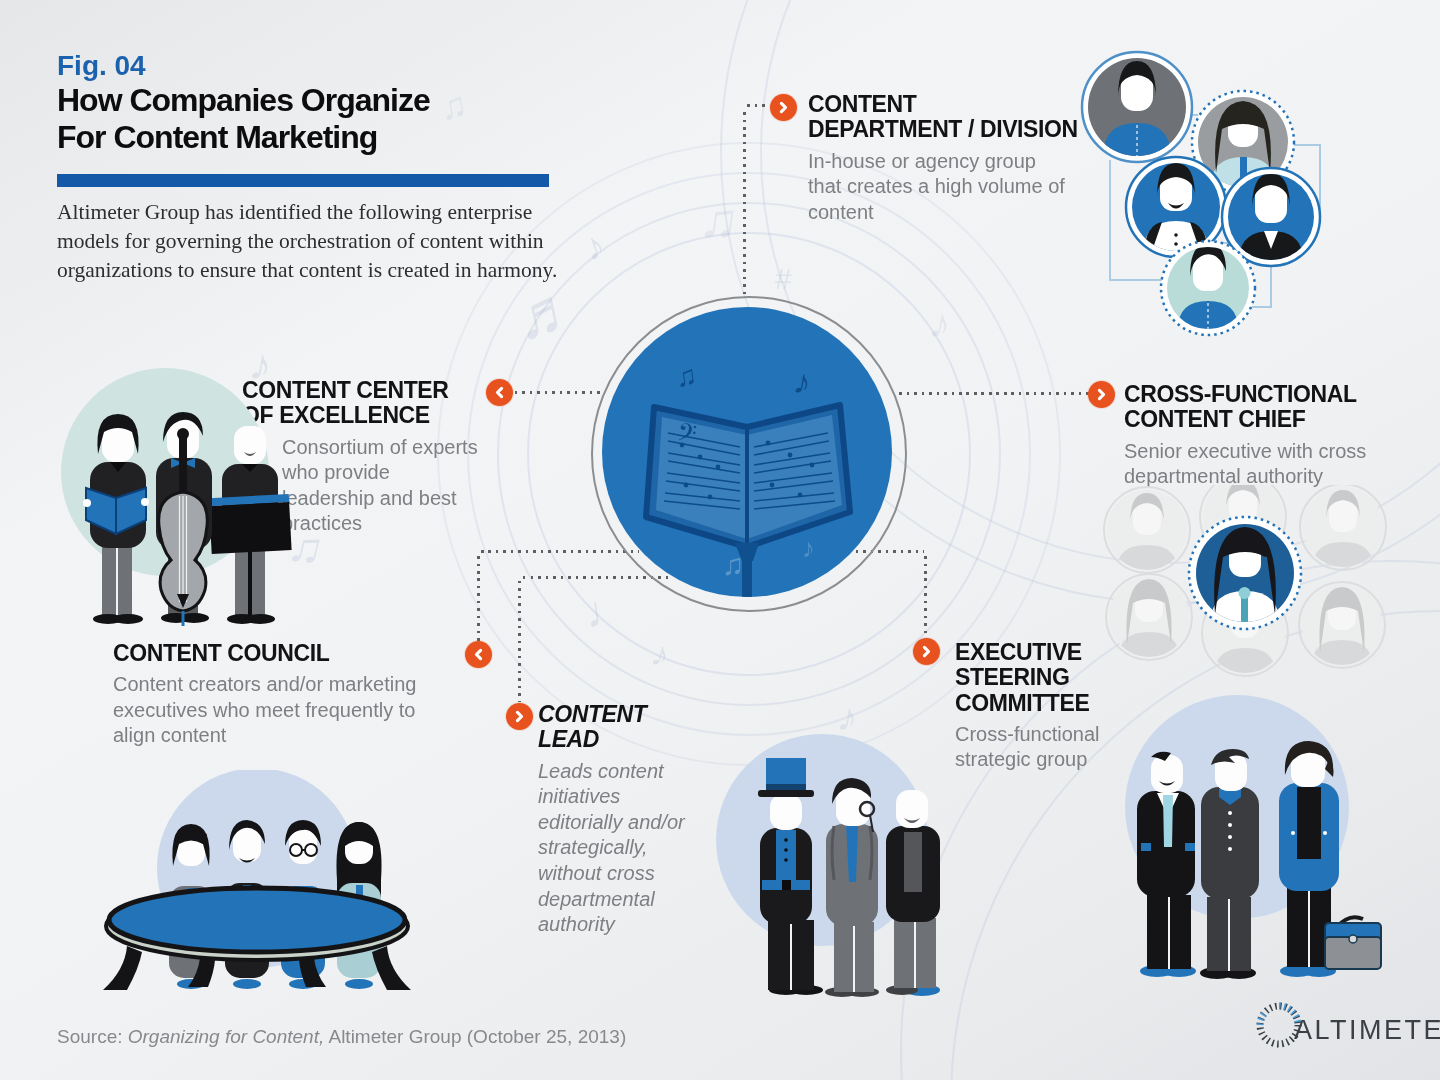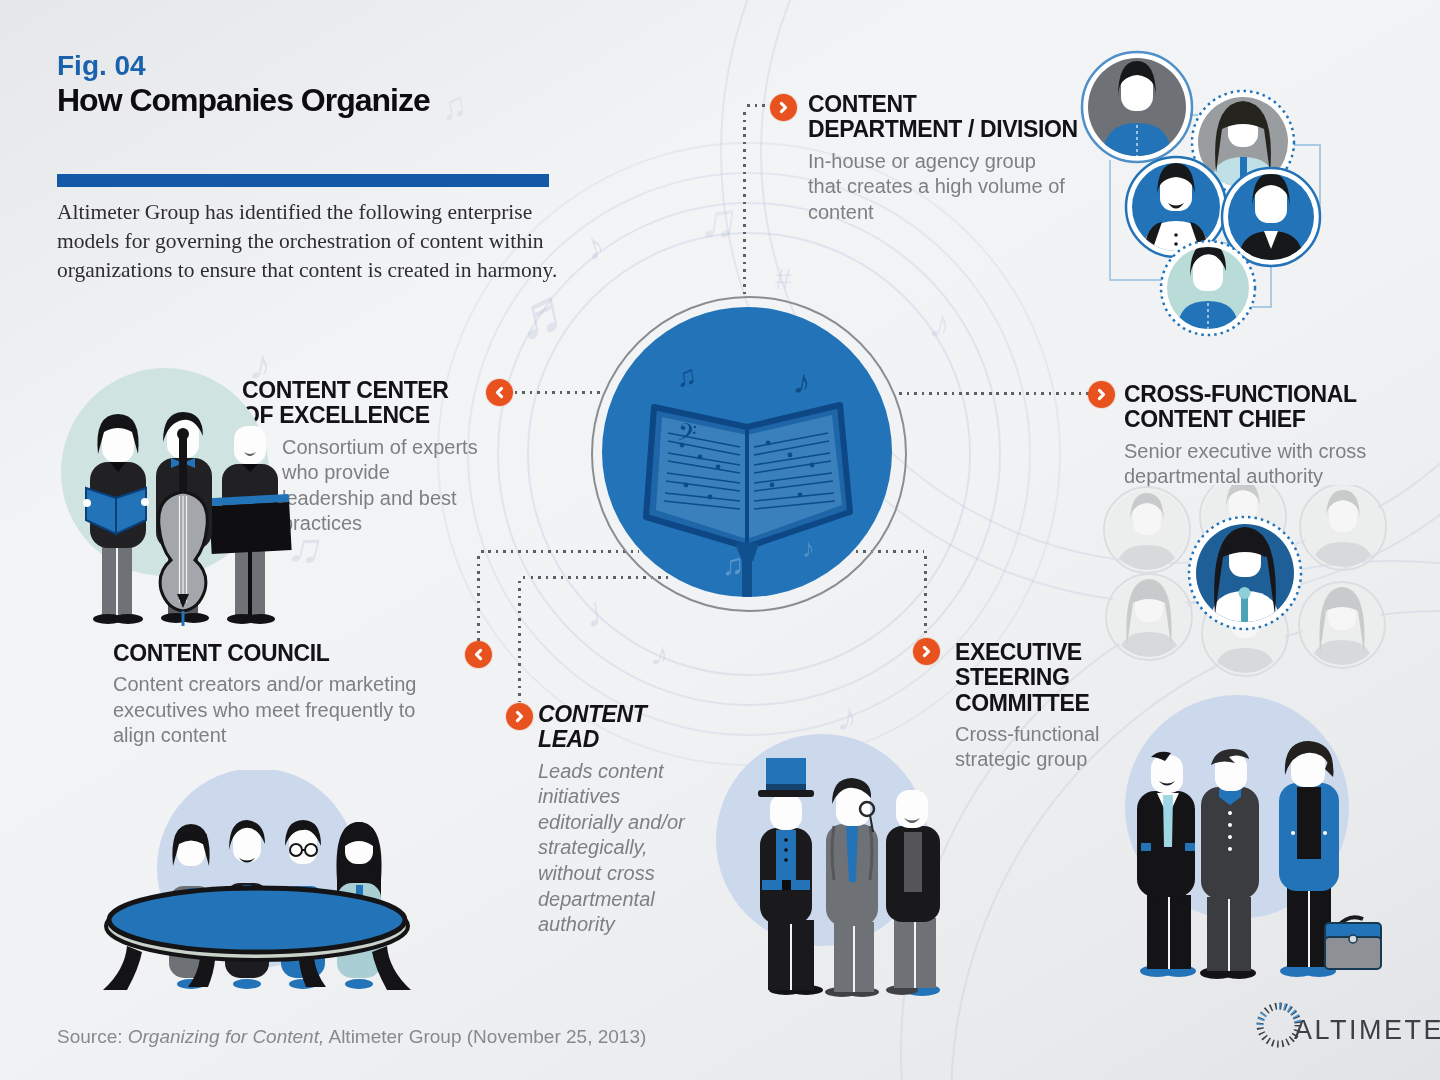--- a/index.html
+++ b/index.html
@@ -57,20 +57,21 @@
   <div class="note" style="left:585px;top:585px;font-size:44px;transform:rotate(-8deg);">♩</div>
   <div class="note" style="left:652px;top:635px;font-size:34px;transform:rotate(16deg);">♪</div>
   <div class="note" style="left:838px;top:695px;font-size:40px;transform:rotate(10deg);color:rgba(138,158,201,0.16);">♪</div>
   <div class="note" style="left:878px;top:836px;font-size:34px;">#</div>
   <div class="note" style="left:440px;top:85px;font-size:36px;transform:rotate(-10deg);color:rgba(138,158,201,0.14);">♫</div>
   <div class="note" style="left:930px;top:300px;font-size:42px;transform:rotate(12deg);color:rgba(138,158,201,0.14);">♪</div>
 
   <div class="abs fig-label">Fig. 04</div>
   <div class="abs title">
     <div>How Companies Organize</div>
+    <div>For Content Marketing</div>
   </div>
   <div class="abs bar"></div>
   <div class="abs intro">Altimeter Group has identified the following enterprise models for governing the orchestration of content within organizations to ensure that content is created in harmony.</div>
 
   <div class="dot-h" style="left:747px;top:104px;width:22px;"></div>
   <div class="dot-v" style="left:743px;top:112px;height:185px;"></div>
   <div class="dot-h" style="left:899px;top:392px;width:190px;"></div>
   <div class="dot-h" style="left:515px;top:391px;width:88px;"></div>
   <div class="dot-h" style="left:481px;top:550px;width:158px;"></div>
   <div class="dot-v" style="left:477px;top:556px;height:85px;"></div>
@@ -567,21 +568,21 @@
 
     <path d="M252 262 Q264 248 278 254" stroke="#1a1a1c" stroke-width="4" fill="none"></path>
     <rect x="240" y="258" width="56" height="20" rx="4" fill="#2273b8" stroke="#173a52" stroke-width="2"></rect>
     <rect x="240" y="272" width="56" height="32" rx="4" fill="#8d9094" stroke="#173a52" stroke-width="2"></rect>
     <circle cx="268" cy="274" r="4" fill="#d9dadc" stroke="#173a52" stroke-width="1.5"></circle>
   </svg>
 
   <div class="abs source">
     <span>Source:</span>
     <i>Organizing for Content,</i>
-    <span>Altimeter Group (November 25, 2013)</span>
+    <span>Altimeter Group (October 25, 2013)</span>
   </div>
 
   <div class="abs logo">
     <svg width="54" height="54" viewBox="0 0 54 54">
       <circle cx="27" cy="27" r="19" fill="none" stroke="#3b4047" stroke-width="7" stroke-dasharray="1.6 3.4"></circle>
       <path d="M27 8 A19 19 0 0 1 46 27" fill="none" stroke="#4a9bd6" stroke-width="7" stroke-dasharray="1.6 3.4"></path>
       <path d="M8 27 A19 19 0 0 1 14 14" fill="none" stroke="#4a9bd6" stroke-width="7" stroke-dasharray="1.6 3.4"></path>
       <circle cx="27" cy="27" r="15" fill="#eceff1" opacity="0"></circle>
     </svg>
     <span class="logo-text">ALTIMETER</span>

